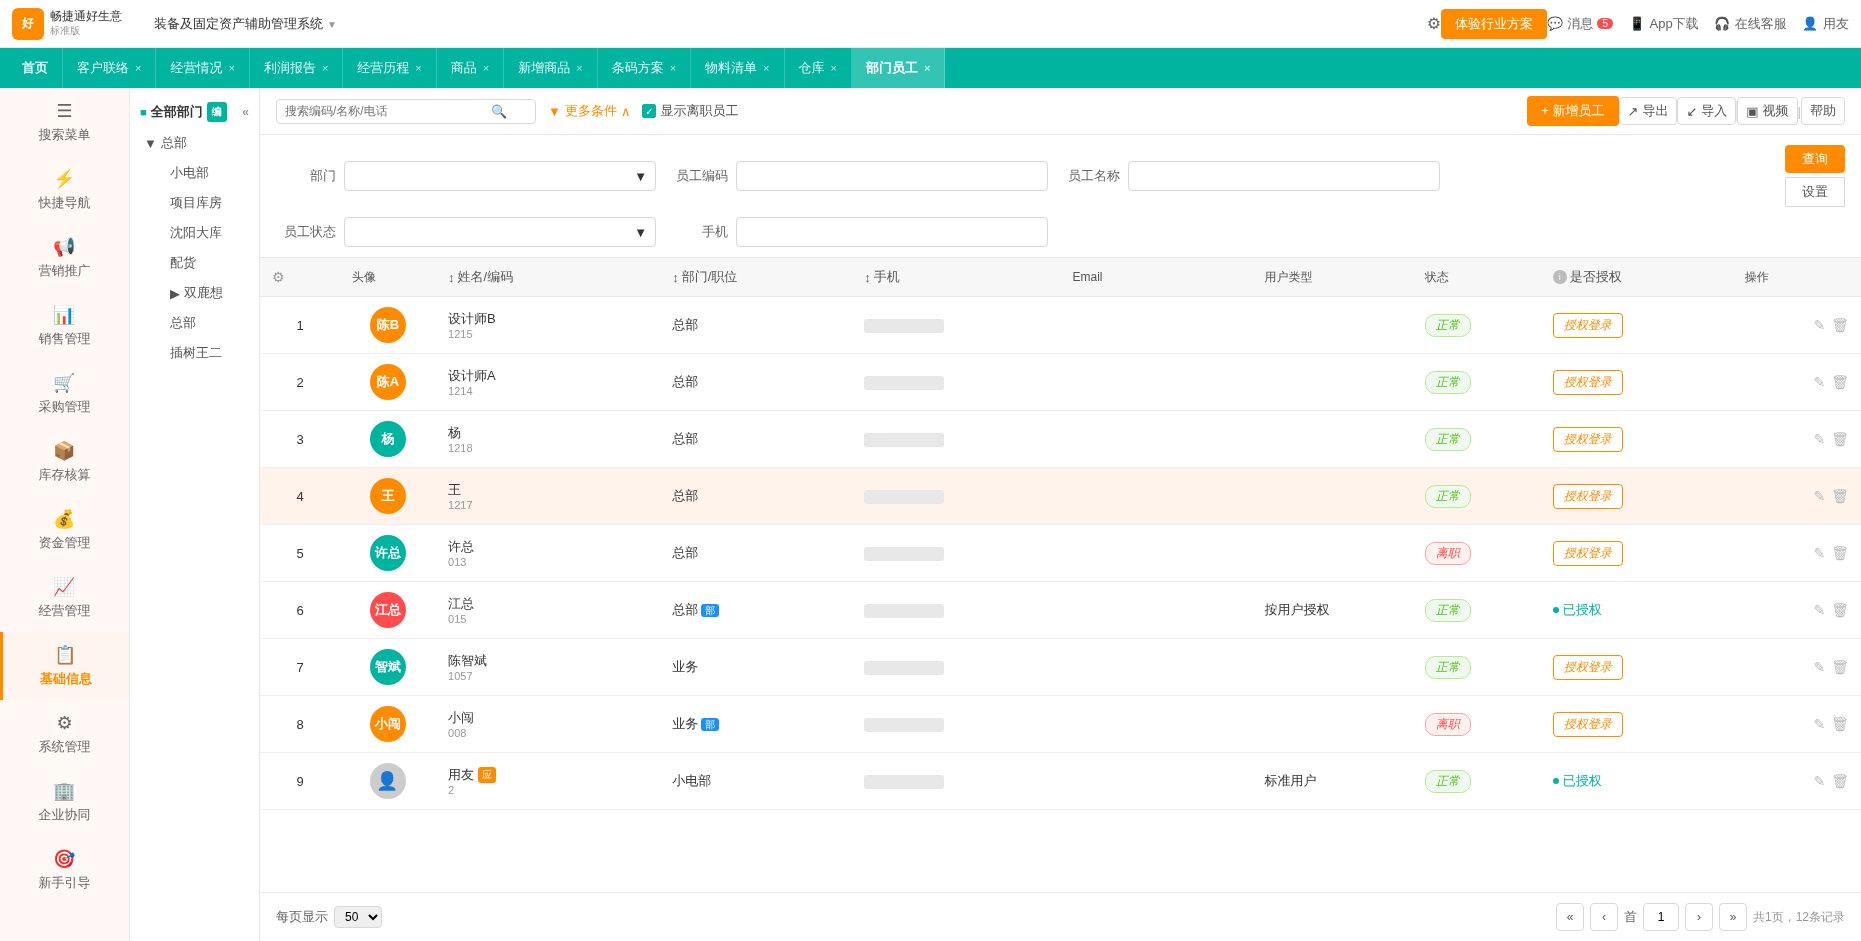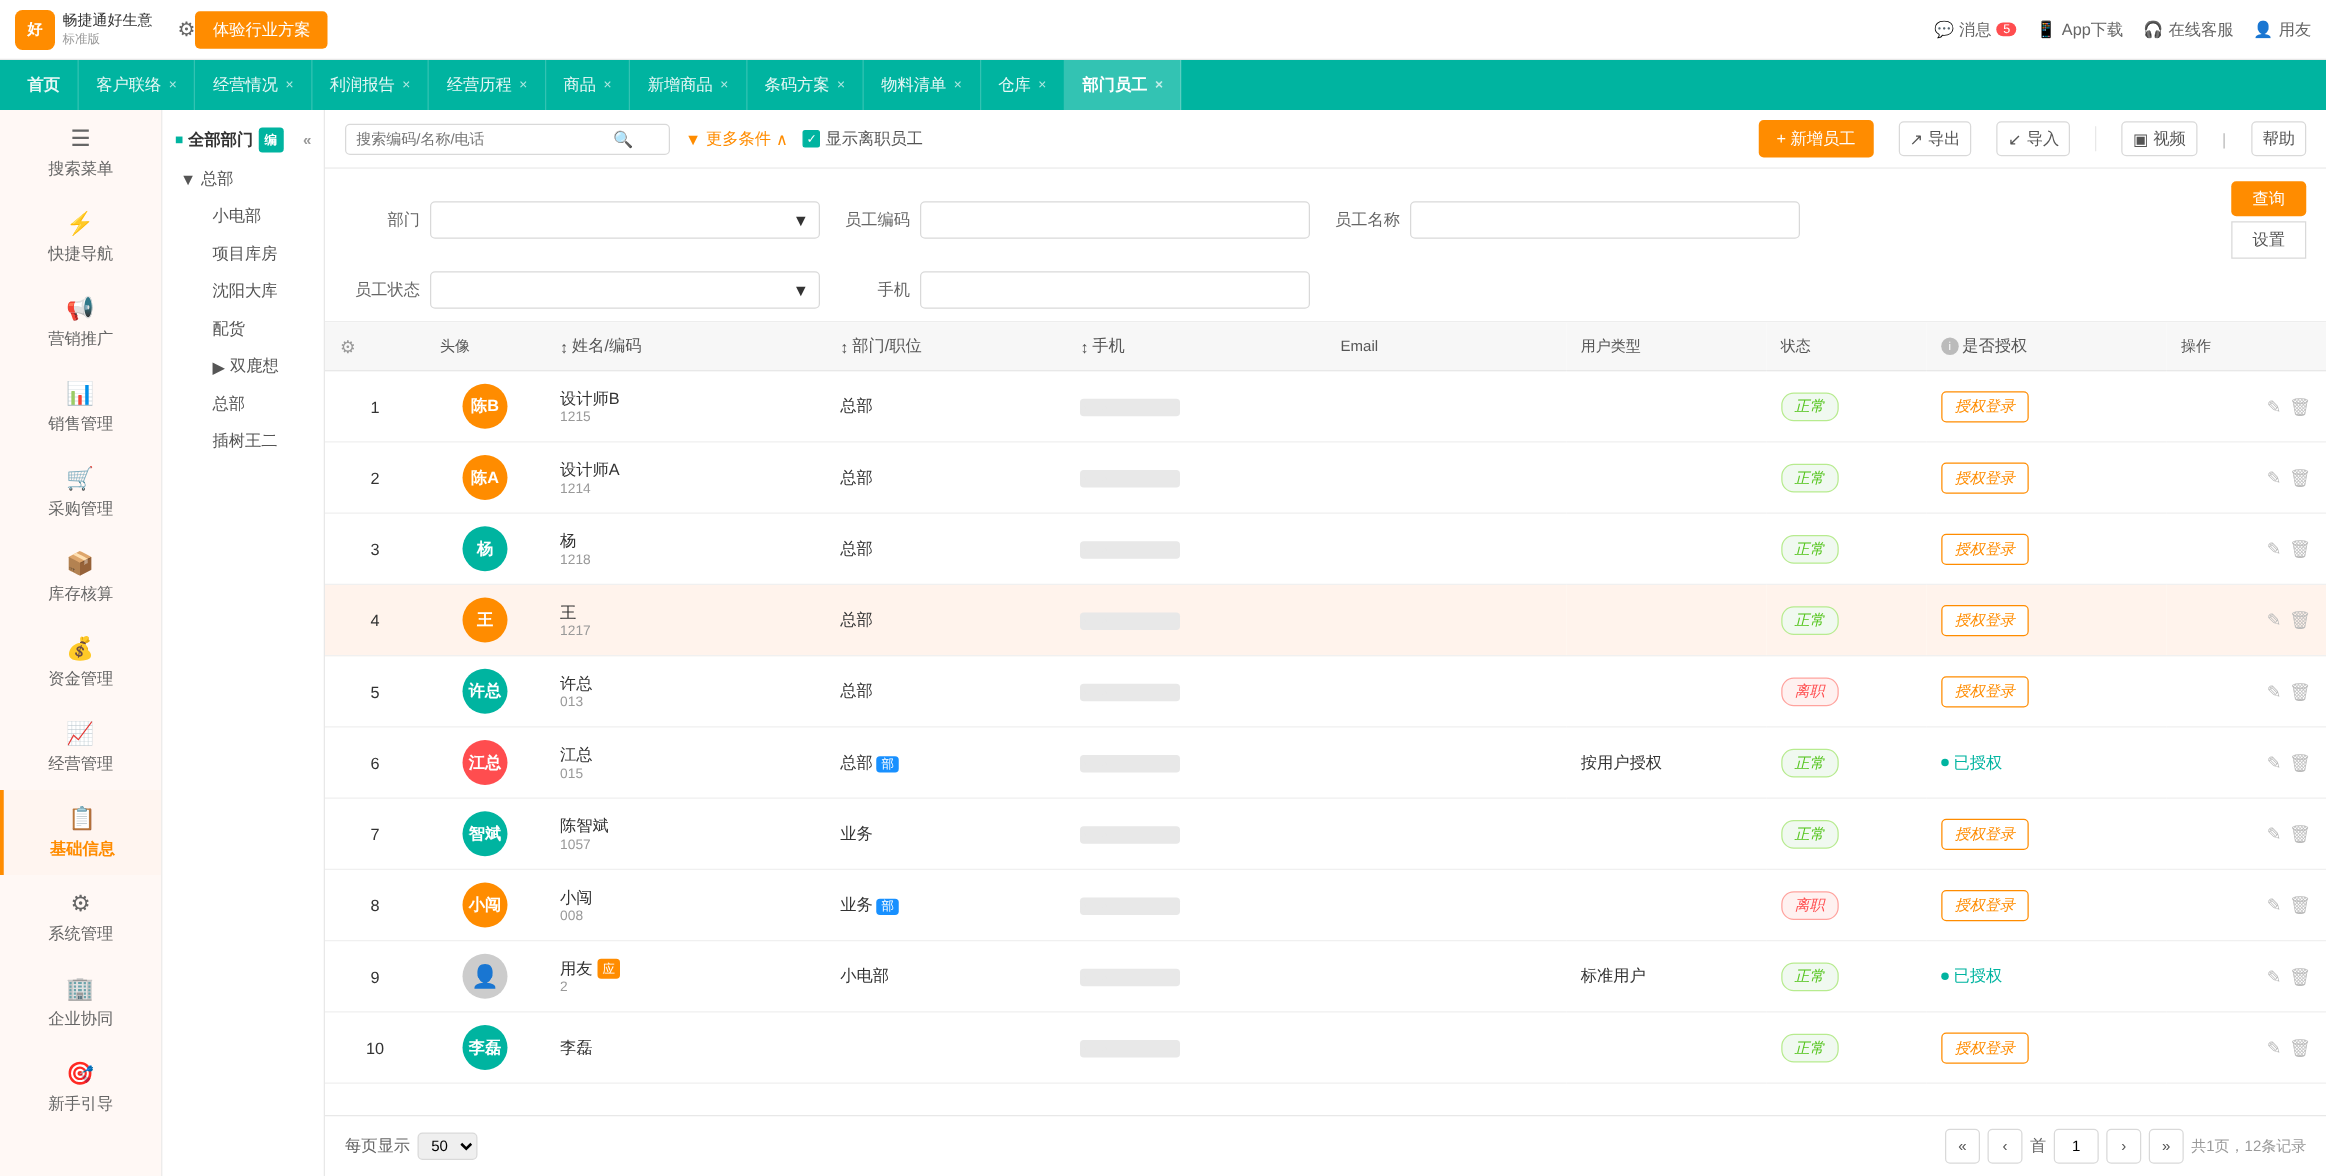--- a/index.html
+++ b/index.html
@@ -46,21 +46,21 @@
     .content { flex: 1; display: flex; flex-direction: column; overflow: hidden; }
 
     
     .search-bar { background: #fff; border-bottom: 1px solid #e8e8e8; padding: 8px 16px; display: flex; align-items: center; gap: 12px; flex-shrink: 0; }
     .search-input-wrap { display: flex; align-items: center; border: 1px solid #d9d9d9; border-radius: 4px; padding: 4px 8px; gap: 6px; flex: 0 0 260px; }
     .search-input-wrap input { border: none; outline: none; font-size: 12px; color: #333; width: 200px; }
     .search-icon { color: #bbb; font-size: 13px; cursor: pointer; }
     .more-conditions { display: flex; align-items: center; gap: 4px; color: #ff8c00; cursor: pointer; font-size: 12px; }
     .show-left-btn { display: flex; align-items: center; gap: 4px; cursor: pointer; font-size: 12px; color: #555; }
     .checkbox-icon { width: 14px; height: 14px; border: 1px solid #00b4a0; background: #00b4a0; border-radius: 2px; display: inline-flex; align-items: center; justify-content: center; color: white; font-size: 10px; }
-    .toolbar-right { margin-left: auto; display: flex; align-items: center; gap: 20px; justify-content: flex-end; }
+    .toolbar-right { margin-left: auto; display: flex; align-items: center; gap: 0; justify-content: flex-end; }
     .add-btn { background: #ff8c00; color: white; border: none; border-radius: 4px; padding: 6px 14px; cursor: pointer; font-size: 13px; display: flex; align-items: center; gap: 4px; }
     .action-btn { display: flex; align-items: center; gap: 4px; color: #555; cursor: pointer; font-size: 12px; padding: 4px 8px; border: 1px solid #d9d9d9; border-radius: 4px; background: white; }
     .divider-v { width: 1px; height: 20px; background: #e8e8e8; }
 
     
     .filter-area { background: #fff; border-bottom: 1px solid #e8e8e8; padding: 10px 16px; display: flex; flex-direction: column; gap: 10px; flex-shrink: 0; }
     .filter-row { display: flex; align-items: center; gap: 12px; }
     .filter-item { display: flex; align-items: center; gap: 8px; flex: 1; max-width: 380px; }
     .filter-label { color: #666; font-size: 13px; white-space: nowrap; min-width: 60px; text-align: right; }
     .filter-select { flex: 1; border: 1px solid #d9d9d9; border-radius: 4px; padding: 5px 8px; font-size: 12px; color: #333; display: flex; align-items: center; justify-content: space-between; cursor: pointer; min-height: 30px; }
@@ -119,20 +119,24 @@
 </head>
 <body>
 
 <div class="top-bar">
   <div class="logo-area">
     <div class="logo-icon">好</div>
     <div>
       <div class="logo-text">畅捷通好生意</div>
       <div class="logo-badge">标准版</div>
     </div>
+  </div>
+  <div class="system-title">
+    <span>装备及固定资产辅助管理系统</span>
+    <span class="dropdown-arrow"> ▼</span>
   </div>
   <span class="settings-icon">⚙</span>
   <button class="trial-btn">体验行业方案</button>
   <div class="top-bar-right">
     <div class="top-btn">
       <span>💬</span>
       <span>消息</span>
       <span class="notification-badge">5</span>
     </div>
     <div class="top-btn">
@@ -521,37 +525,20 @@
               <td class="col-usertype">标准用户</td>
               <td class="col-status"><span class="status-badge status-normal">正常</span></td>
               <td class="col-auth">
                 <div class="auth-granted">
                   <span class="auth-dot"></span>
                   <span>已授权</span>
                 </div>
               </td>
               <td class="col-ops"><span class="op-icon">✎</span><span class="op-icon">🗑</span></td>
             </tr>
-            <tr>
-              <td class="col-index">10</td>
-              <td class="col-avatar">
-                <div class="avatar-circle" style="background: rgb(0, 180, 160);">李磊</div>
-              </td>
-              <td class="col-name">
-                <div style="display:flex;align-items:center;gap:4px;">李磊</div>
-                <div class="name-sub"></div>
-              </td>
-              <td class="col-dept"><span></span></td>
-              <td class="col-phone"><span class="phone-blur">••••••••</span></td>
-              <td class="col-email"></td>
-              <td class="col-usertype"></td>
-              <td class="col-status"><span class="status-badge status-normal">正常</span></td>
-              <td class="col-auth"><button class="auth-btn">授权登录</button></td>
-              <td class="col-ops"><span class="op-icon">✎</span><span class="op-icon">🗑</span></td>
-            </tr>
           </tbody>
       </table>
     </div>
 
     <div class="pagination">
       <div class="pagination-left">
         <span>每页显示</span>
         <select class="page-size-select">
           <option>50</option>
         </select>

